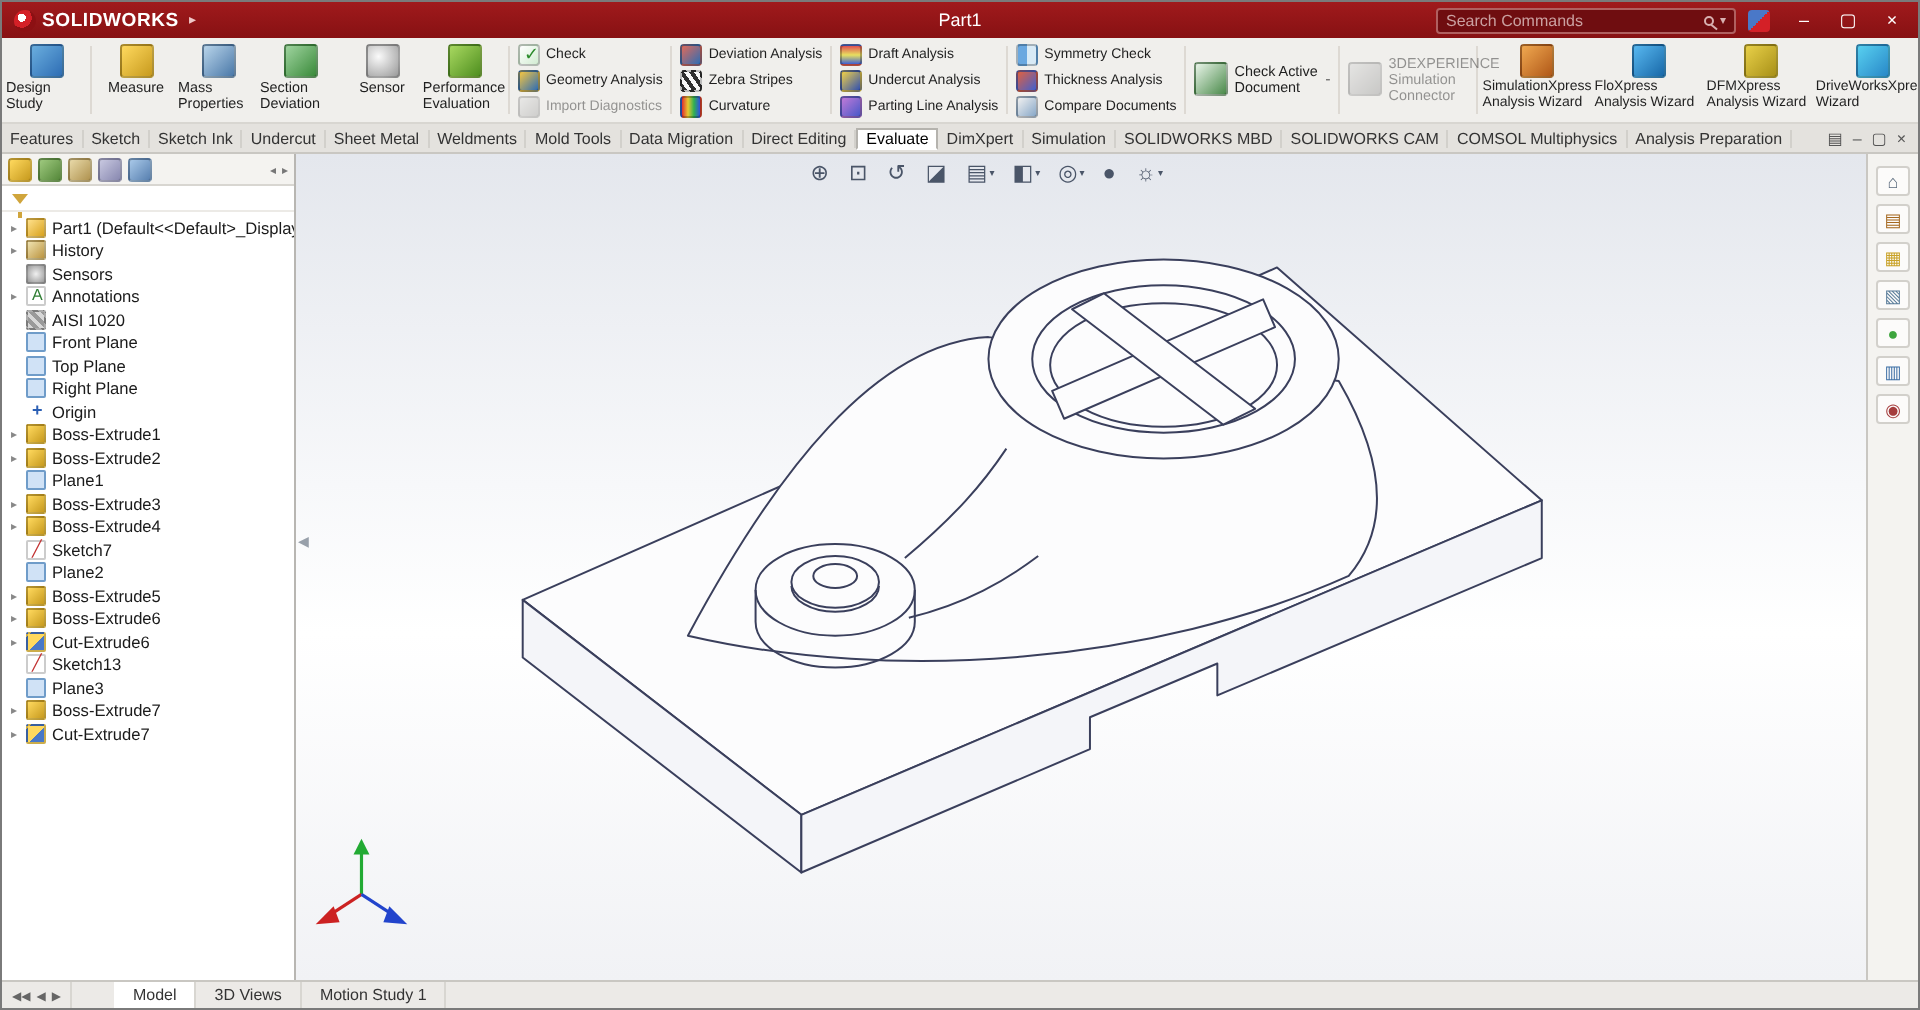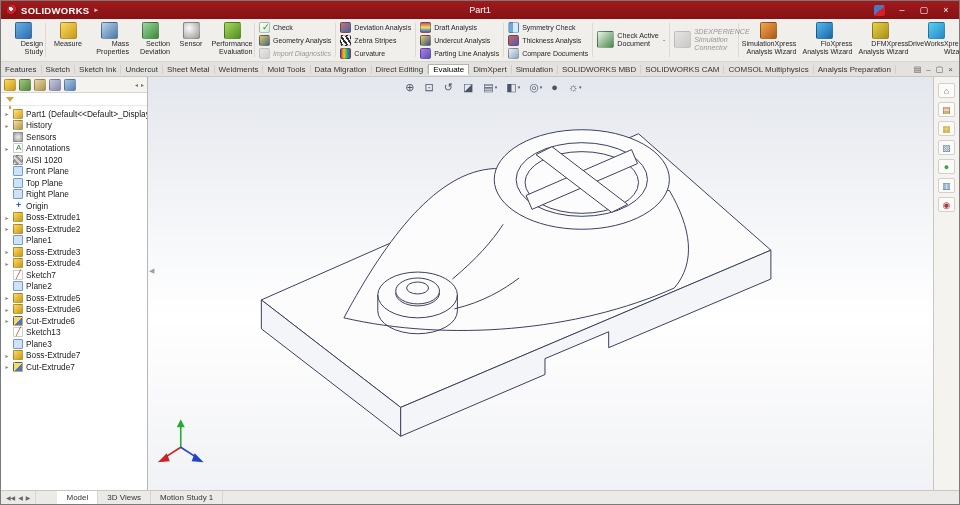--- a/index.html
+++ b/index.html
@@ -23,26 +23,26 @@
   .tb-help{width:11px;height:11px;border-radius:2px;background:linear-gradient(135deg,#4a78c8 50%,#d42027 50%);}
   .winctl{display:flex;}
   .wbtn{width:22px;text-align:center;font-size:9px;line-height:18px;cursor:default;}
 
   
   .ribbon{position:absolute;top:18px;left:0;right:0;height:43px;background:#f0efec;border-bottom:1px solid #d8d6d1;display:flex;align-items:stretch;padding:1px 1px;overflow:hidden;}
   .rgroup{display:flex;align-items:stretch;gap:1px;padding:0 1px;}
   .rgroup.stack{flex-direction:column;justify-content:center;gap:0;}
   .rsep{width:1px;background:#ddd9d3;margin:3px 1px;flex:none;}
   .rbtn{display:flex;cursor:default;border-radius:2px;color:#1f1f1f;}
-  .rbtn.lg{flex-direction:column;align-items:center;justify-content:flex-start;width:40px;padding:2px 0 0;text-align:right;font-size:7.2px;line-height:7.8px;}
+  .rbtn.lg{flex-direction:column;align-items:center;justify-content:flex-start;width:40px;padding:2px 0 0;text-align:left;font-size:7.2px;line-height:7.8px;}
   .rbtn.wiz{width:55px;font-size:7px;}
   .rbtn.wide{flex-direction:row;align-items:center;gap:3px;width:72px;font-size:7.2px;line-height:7.8px;text-align:left;padding:0 2px;}
   .rbtn.wide.conn{width:64px;}
   .rbtn.sm{flex-direction:row;align-items:center;gap:3px;height:13px;font-size:7px;white-space:nowrap;padding:0 2px;}
-  .dis{opacity:.45;font-style:italic;}
+  .dis{opacity:.45;}
   .gdash{font-size:8px;color:#666;}
   .ic{flex:none;border:1px solid rgba(0,0,0,.25);border-radius:2px;width:16px;height:16px;display:inline-block;position:relative;}
   .rbtn.sm .ic{width:11px;height:11px;}
   .rbtn.lg .ic,.rbtn.wide .ic{width:17px;height:17px;margin-bottom:1px;}
 
   .ic-design-study{background:linear-gradient(135deg,#6aaede,#2e6db4);}
   .ic-measure{background:linear-gradient(135deg,#ffd95e,#c79a1e);}
   .ic-mass-properties{background:linear-gradient(135deg,#b8d4ea,#4a78a8);}
   .ic-section-properties{background:linear-gradient(135deg,#9fd49f,#3a8a3a);}
   .ic-sensor{background:radial-gradient(circle at 35% 35%,#fafafa,#9a9a9a);}
@@ -133,20 +133,25 @@
 <div class="app">
 
   <div class="titlebar">
     <div class="logo">
       <span class="swirl"></span>
       <span class="appname">SOLIDWORKS</span>
       <span class="menu-arrow">▸</span>
     </div>
     <div class="doc-title">Part1</div>
     <div class="tb-right">
+      <div class="searchbox">
+        <input placeholder="Search Commands" style="">
+        <span class="mag"></span>
+        <span class="sb-caret">▾</span>
+      </div>
       <span class="tb-help"></span>
       <div class="winctl">
 
       <span class="wbtn">–</span>
           <span class="wbtn">▢</span>
           <span class="wbtn">×</span>
         </div>
     </div>
   </div>
 

